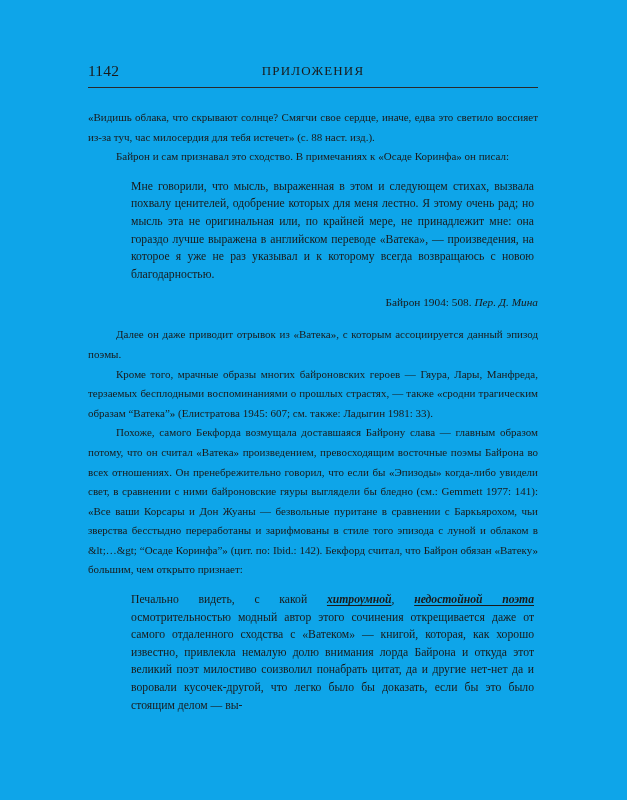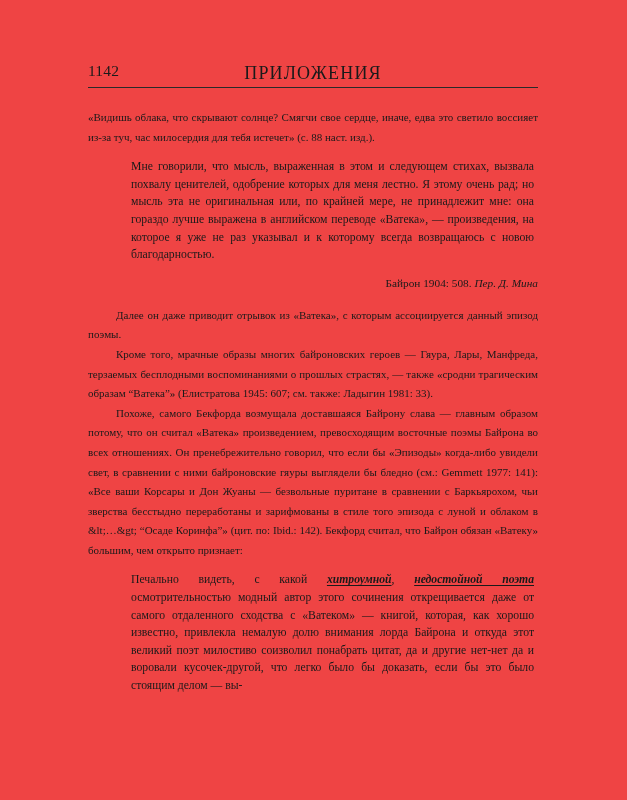--- a/index.html
+++ b/index.html
@@ -12,21 +12,21 @@
     background: #ffffff;
     font-family: "Liberation Serif", "DejaVu Serif", serif;
     color: #1a1a1a;
     overflow: hidden;
   }
 
   .page {
     position: relative;
     width: 627px;
     height: 800px;
-    background: #ef4444;
+    background: #0ea5e9;
   }
 
   .content {
     position: absolute;
     left: 88px;
     top: 0;
     width: 450px;
   }
 
   
@@ -41,21 +41,21 @@
     top: 0;
     font-size: 15.5px;
     letter-spacing: 0.2px;
   }
   .runhead-title {
     position: absolute;
     left: 0;
     right: 0;
     top: 1px;
     text-align: center;
-    font-size: 18px;
+    font-size: 13px;
     letter-spacing: 1.15px;
   }
   .runhead-rule {
     position: absolute;
     left: 0;
     right: 0;
     top: 25px;
     height: 1px;
     background: #2a2a2a;
   }
@@ -117,20 +117,21 @@
     <div class="runhead">
       <div class="runhead-folio">1142</div>
       <div class="runhead-title">ПРИЛОЖЕНИЯ</div>
       <div class="runhead-rule"></div>
     </div>
 
     <div class="body-block">
 
       <p class="para noindent">«Видишь облака, что скрывают солнце? Смягчи свое сердце, иначе, едва это светило воссияет из-за туч, час милосердия для тебя истечет» (с. 88 наст. изд.).</p>
 
+      <p class="para">Байрон и сам признавал это сходство. В примечаниях к «Осаде Коринфа» он писал:</p>
 
       <div class="quote">
         <p>Мне говорили, что мысль, выраженная в этом и следующем стихах, вызвала похвалу ценителей, одобрение которых для меня лестно. Я этому очень рад; но мысль эта не оригинальная или, по крайней мере, не принадлежит мне: она гораздо лучше выражена в английском переводе «Ватека», — произведения, на которое я уже не раз указывал и к которому всегда возвращаюсь с новою благодарностью.</p>
         <div class="attrib">
           <span>Байрон 1904: 508. </span><span class="ital">Пер. Д. Мина</span>
         </div>
       </div>
 
       <div class="gap-md"></div>
 

